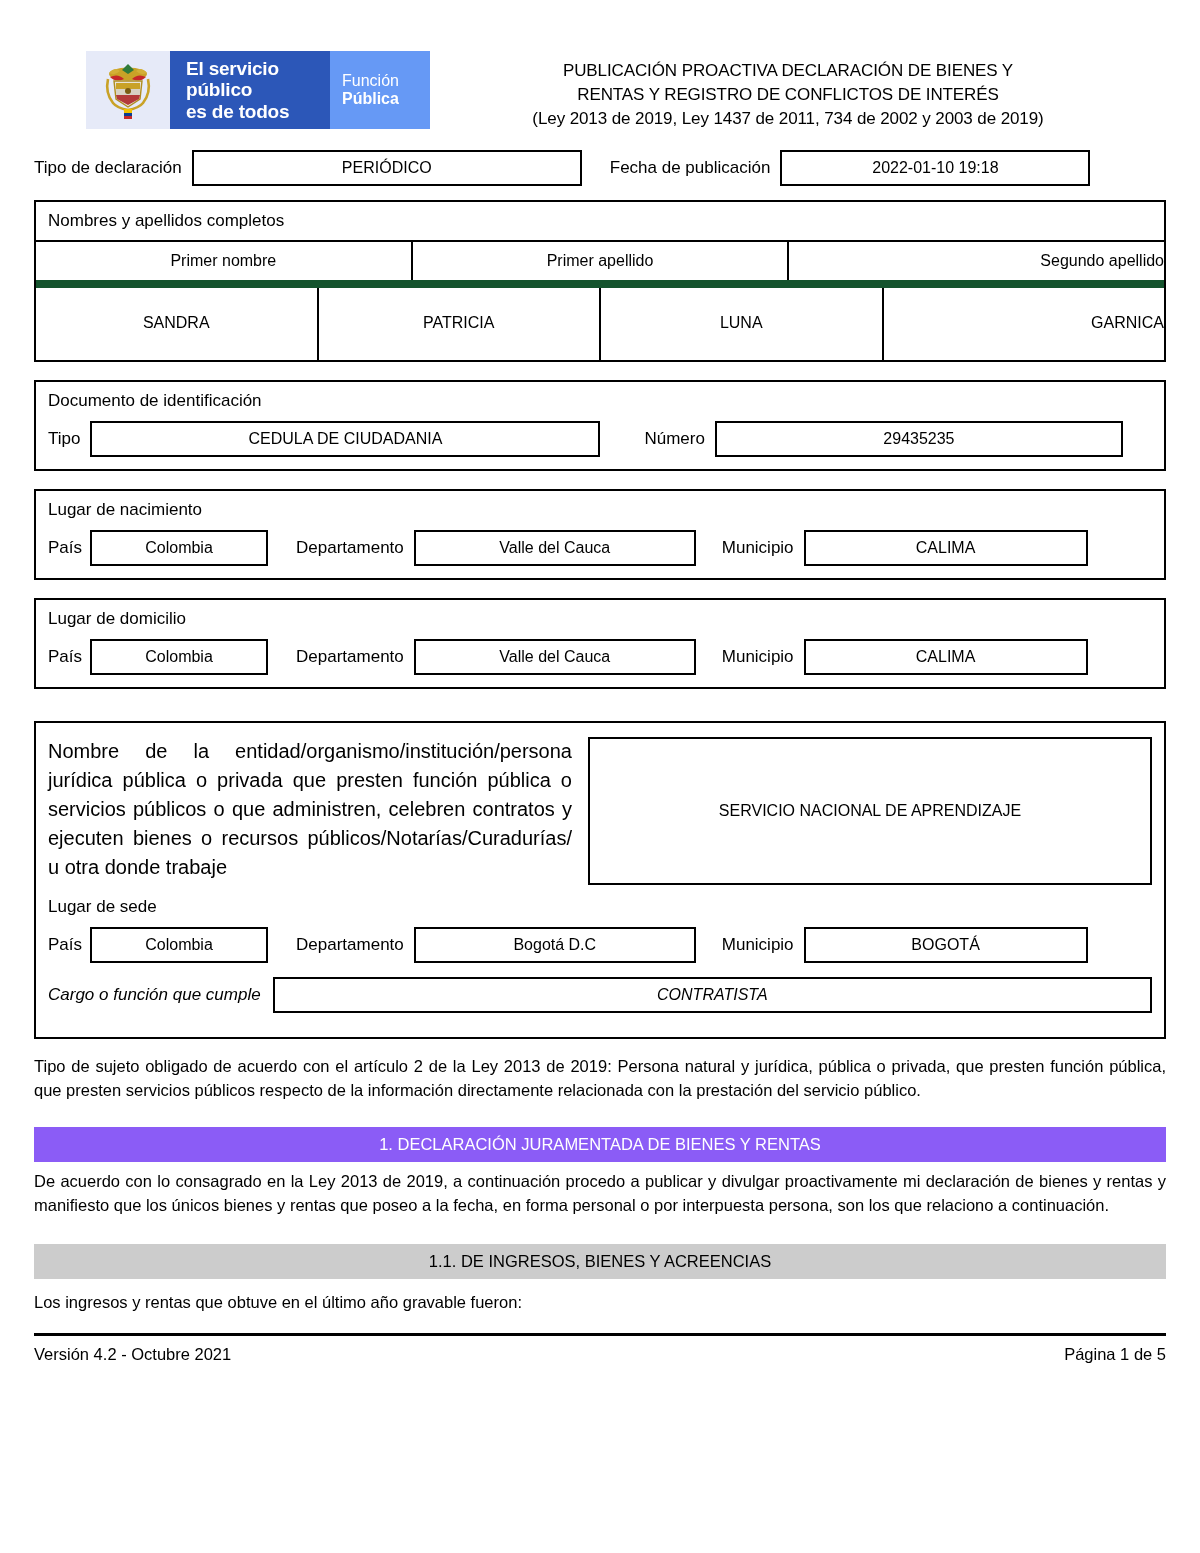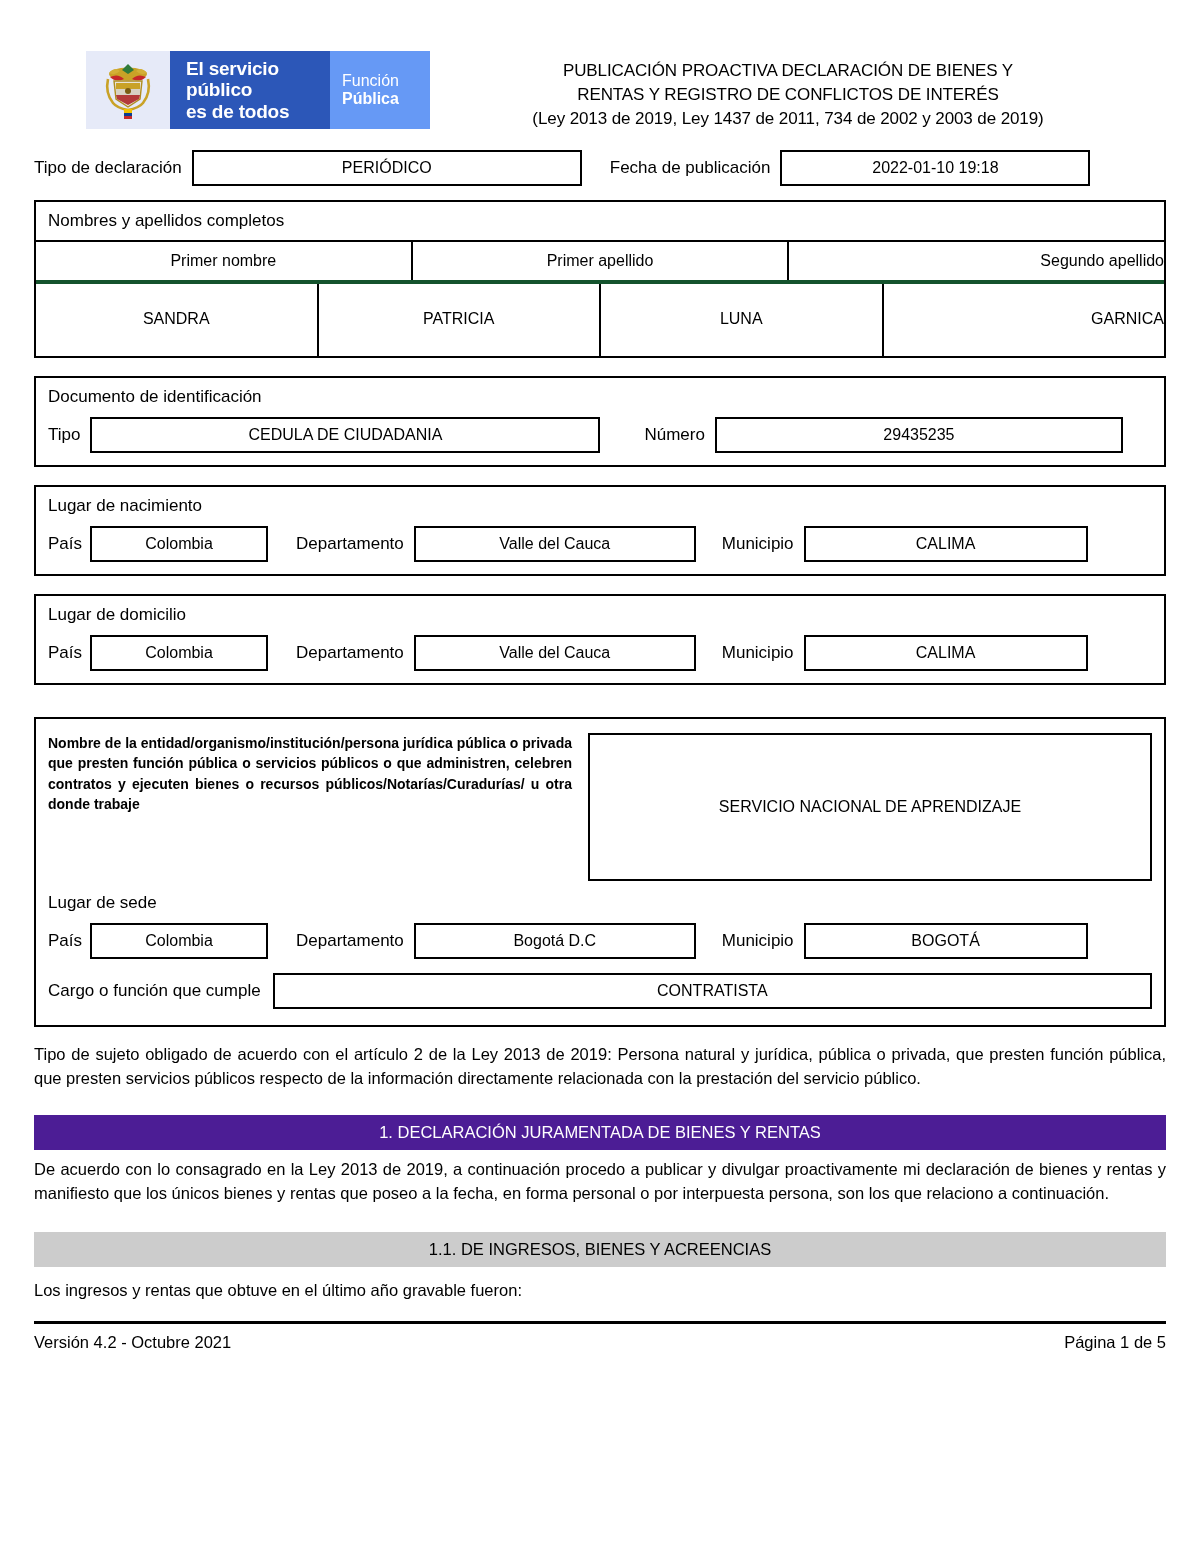--- a/index.html
+++ b/index.html
@@ -115,41 +115,40 @@
   }
   .names-grid { display: flex; }
   .names-grid .cell {
     flex: 1;
     text-align: center;
     font-size: 16px;
     padding: 10px 0;
     border-right: 2px solid #000;
   }
   .names-grid .cell:last-child { border-right: none; text-align: right; }
-  .names-head { border-bottom: 4px solid #14532d; }
+  .names-head { border-bottom: 8px solid #14532d; }
   .names-vals .cell { padding: 26px 0 28px 0; }
 
   
   .sec-title { font-size: 17px; padding: 9px 0 4px 12px; }
   .sec-row {
     display: flex;
     align-items: center;
     padding: 6px 12px 12px 12px;
     gap: 0;
   }
 
   
   .entity-top { display: flex; padding: 14px 12px 10px 12px; }
   .entity-desc {
     width: 530px;
-    font-size: 14px;
+    font-size: 20px;
     line-height: 1.45;
     text-align: justify;
     padding-right: 6px;
-    font-weight: bold;
   }
   .entity-name {
     flex: 1;
     border: 2px solid #000;
     display: flex;
     align-items: center;
     justify-content: center;
     font-size: 16px;
     margin-left: 10px;
     min-height: 148px;
@@ -158,21 +157,21 @@
   
   .para {
     margin: 0 34px;
     font-size: 16.5px;
     line-height: 1.45;
     text-align: justify;
   }
 
   .bar-blue {
     margin: 0 34px;
-    background: #4c1d95;
+    background: #8b5cf6;
     color: #ffffff;
     text-align: center;
     font-size: 16.5px;
     padding: 8px 0;
   }
   .bar-gray {
     margin: 0 34px;
     background: #cccccc;
     color: #000000;
     text-align: center;
@@ -301,21 +300,21 @@
     <div class="sec-row" style="padding-bottom:8px;">
       <span class="lbl">País</span>
       <div class="fieldbox" style="width:178px;margin-left:8px;">Colombia</div>
       <span class="lbl" style="margin-left:28px;">Departamento</span>
       <div class="fieldbox" style="width:282px;margin-left:10px;">Bogotá D.C</div>
       <span class="lbl" style="margin-left:26px;">Municipio</span>
       <div class="fieldbox" style="width:284px;margin-left:10px;">BOGOTÁ</div>
     </div>
 
 
-    <div class="sec-row" style="padding-top:6px;padding-bottom:16px;">
+    <div class="sec-row" style="padding-top:6px;padding-bottom:24px;font-style:italic;">
       <span class="lbl">Cargo o función que cumple</span>
       <div class="fieldbox" style="flex:1;margin-left:12px;">CONTRATISTA</div>
     </div>
   </div>
 
   <div class="para" style="margin-bottom:24px;">Tipo de sujeto obligado de acuerdo con el artículo 2 de la Ley 2013 de 2019: Persona natural y jurídica, pública o privada, que presten función pública, que presten servicios públicos respecto de la información directamente relacionada con la prestación del servicio público.</div>
 
   <div class="bar-blue">1. DECLARACIÓN JURAMENTADA DE BIENES Y RENTAS</div>
   <div class="para" style="margin-top:8px;margin-bottom:26px;">De acuerdo con lo consagrado en la Ley 2013 de 2019, a continuación procedo a publicar y divulgar proactivamente mi declaración de bienes y rentas y manifiesto que los únicos bienes y rentas que poseo a la fecha, en forma personal o por interpuesta persona, son los que relaciono a continuación.</div>
 

